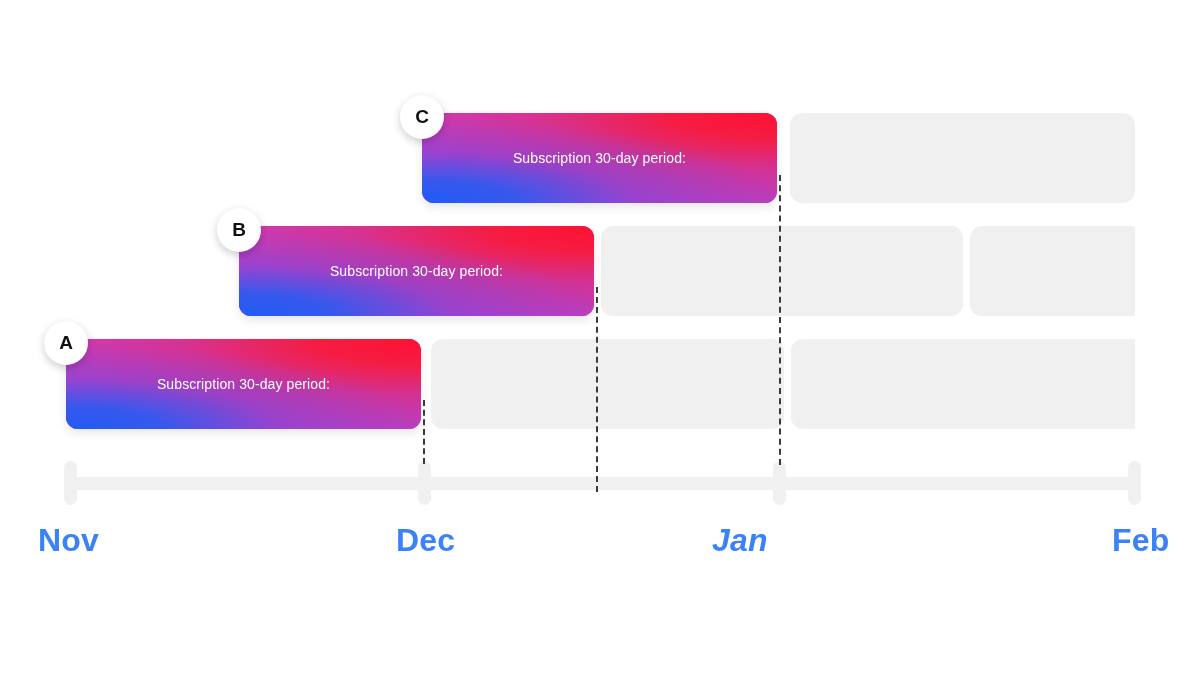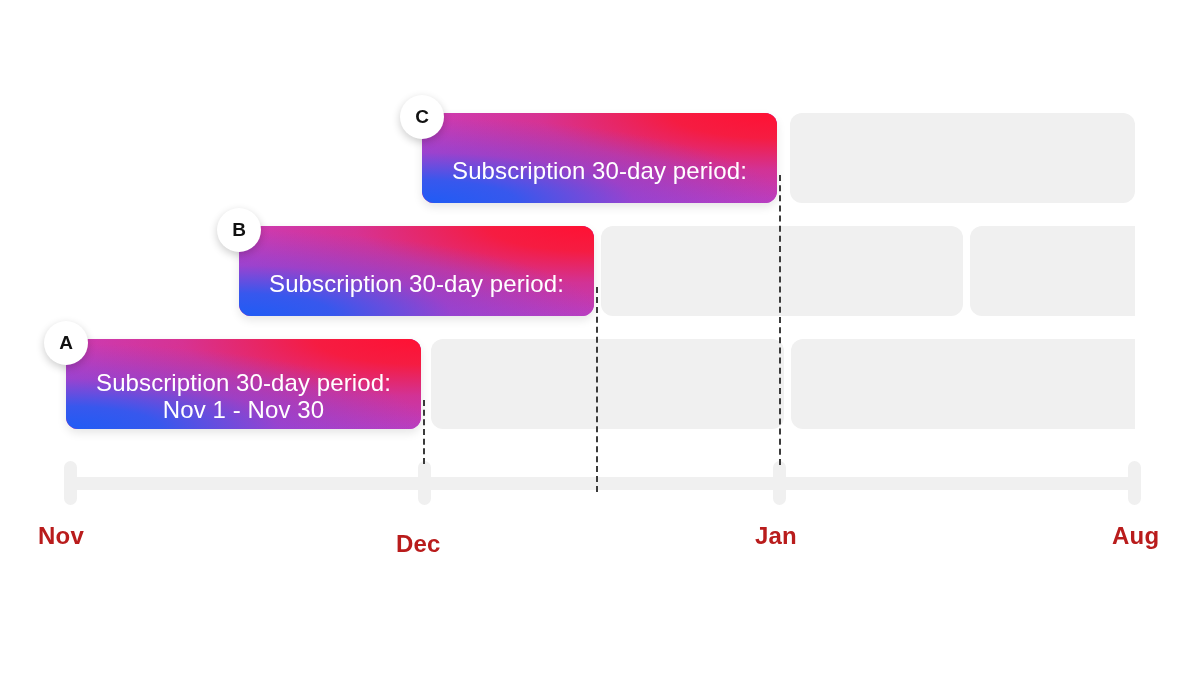--- a/index.html
+++ b/index.html
@@ -72,25 +72,24 @@
   }
   .bar-label {
     position: relative;
     z-index: 2;
     height: 100%;
     display: flex;
     flex-direction: column;
     align-items: center;
     justify-content: center;
     color: #ffffff;
-    font-size: 24px;
+    font-size: 14px;
     line-height: 27px;
     letter-spacing: 0.1px;
     white-space: nowrap;
-    margin-top: 12px;
   }
 
   
   .badge {
     position: absolute;
     width: 44px;
     height: 44px;
     border-radius: 50%;
     background: #ffffff;
     box-shadow: 0 3px 9px rgba(0,0,0,0.20);
@@ -124,23 +123,23 @@
     position: absolute;
     top: 461px;
     width: 13px;
     height: 44px;
     background: #f0f0f0;
     border-radius: 7px;
   }
   .month-label {
     position: absolute;
     top: 522px;
-    font-size: 24px;
+    font-size: 32px;
     font-weight: bold;
-    color: #b91c1c;
+    color: #3b82f6;
     letter-spacing: 0.2px;
   }
 </style>
 </head>
 <body>
 
 <div id="canvas">
 
   <div class="row" style="left:0; top:113px; width:1200px;">
     <div class="ghost" style="left:790px; width:345px;"></div>
@@ -166,37 +165,36 @@
       <span>B</span>
     </div>
   </div>
 
   <div class="row" style="left:0; top:339px; width:1200px;">
     <div class="ghost" style="left:431px; width:353px;"></div>
     <div class="ghost flat-right" style="left:791px; width:344px;"></div>
     <div class="bar" style="left:66px; width:355px;">
       <div class="bar-label">
         <span>Subscription 30-day period:</span>
-        <span>Nov 1 - Nov 30</span>
       </div>
     </div>
     <div class="badge" style="left:44px; top:-18px;">
       <span>A</span>
     </div>
   </div>
 
   <div class="dashline" style="left:423px; top:400px; height:64px;"></div>
   <div class="dashline" style="left:596px; top:287px; height:205px;"></div>
   <div class="dashline" style="left:779px; top:175px; height:290px;"></div>
 
   <div id="axis-line"></div>
 
   <div class="tick" style="left:64px;"></div>
   <div class="tick" style="left:418px;"></div>
   <div class="tick" style="left:773px;"></div>
   <div class="tick" style="left:1128px;"></div>
 
   <div class="month-label" style="left:38px;">Nov</div>
-  <div class="month-label" style="left:396px;margin-top:8px;">Dec</div>
-  <div class="month-label" style="left:755px;">Jan</div>
-  <div class="month-label" style="left:1112px;">Aug</div>
+  <div class="month-label" style="left:396px;">Dec</div>
+  <div class="month-label" style="left:712px;font-style:italic;">Jan</div>
+  <div class="month-label" style="left:1112px;">Feb</div>
 
 </div>
 
 </body></html>

